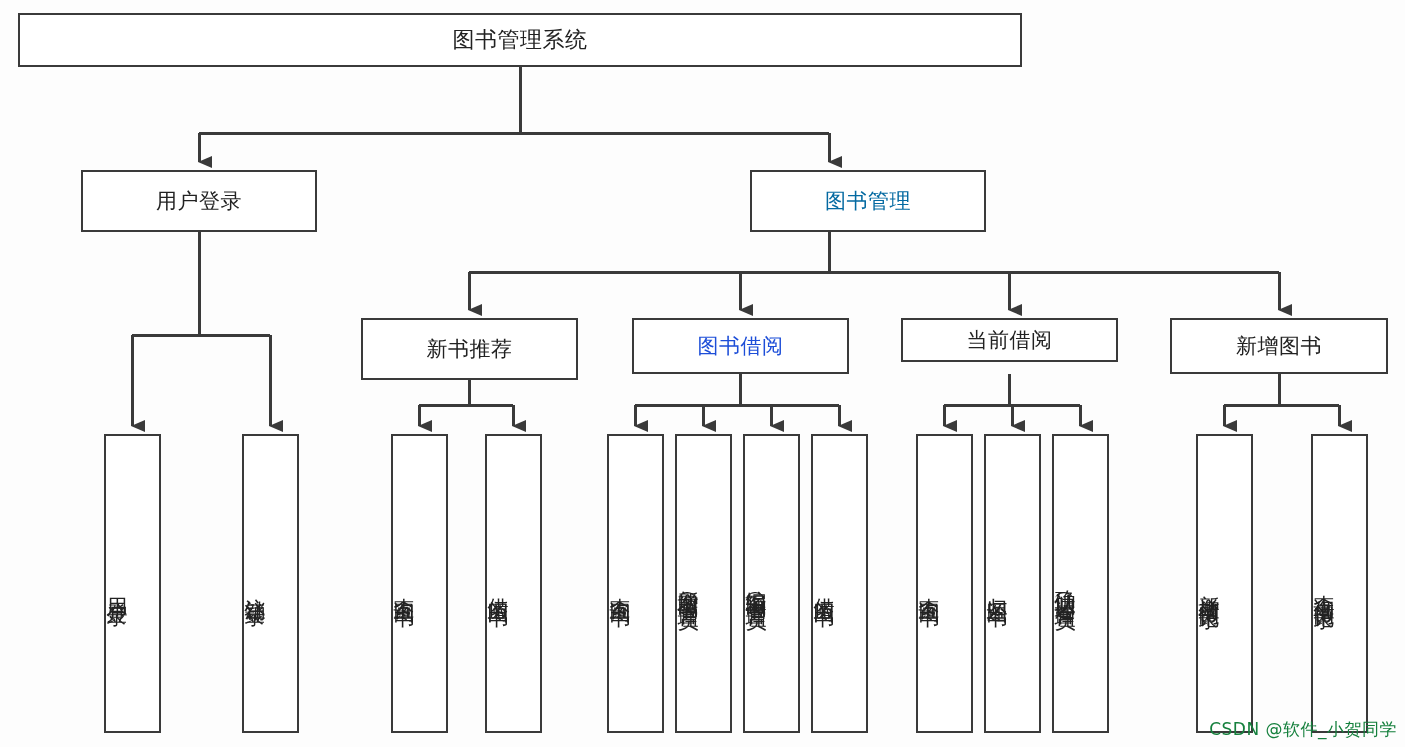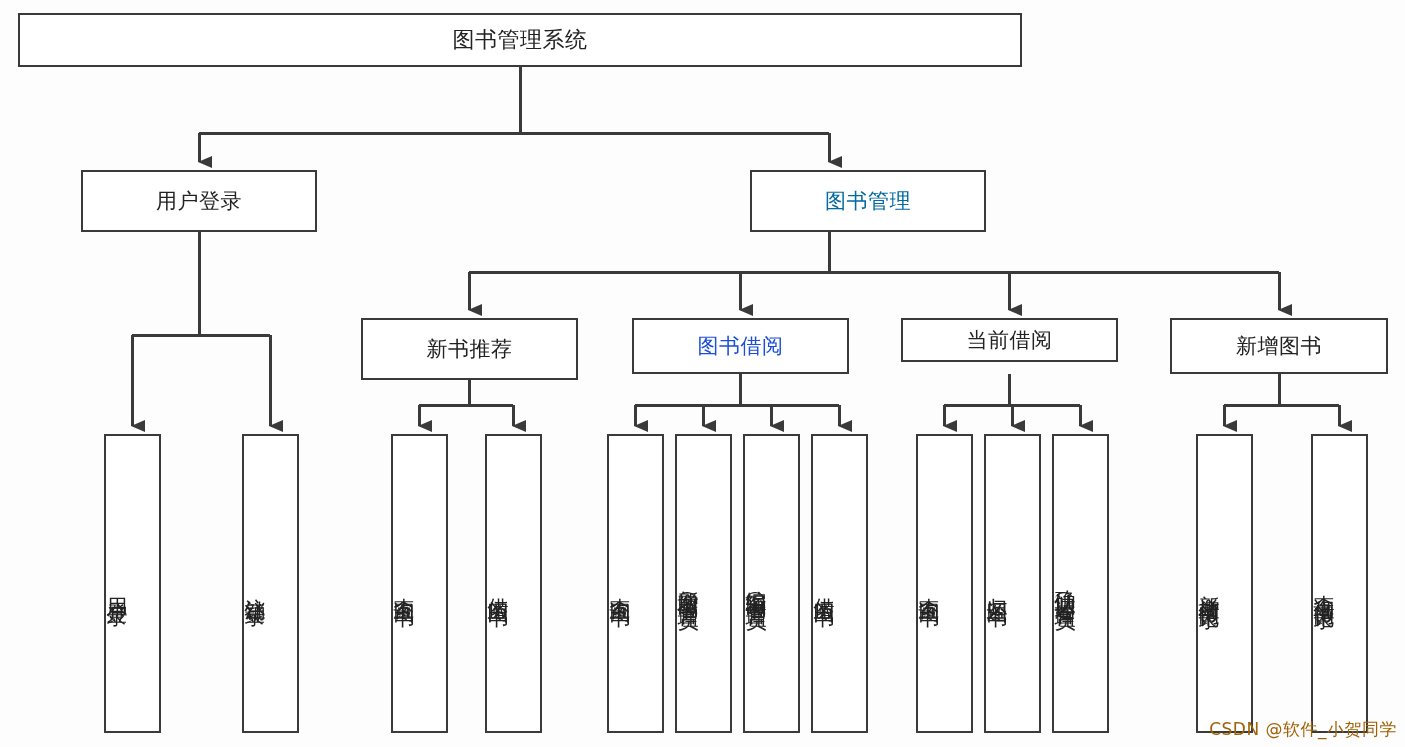--- a/index.html
+++ b/index.html
@@ -191,15 +191,15 @@
   <div class="node v" style="left: 1052px; top: 434px; width: 57px; height: 299px; background: rgb(255, 255, 255); border-color: rgb(58, 58, 58); color: rgb(34, 34, 34);">
     <span class="label">确认归还（管理员）</span>
   </div>
   <div class="node v" style="left: 1196px; top: 434px; width: 57px; height: 299px; background: rgb(255, 255, 255); border-color: rgb(58, 58, 58); color: rgb(34, 34, 34);">
     <span class="label">新增借阅记录</span>
   </div>
   <div class="node v" style="left: 1311px; top: 434px; width: 57px; height: 299px; background: rgb(255, 255, 255); border-color: rgb(58, 58, 58); color: rgb(34, 34, 34);">
     <span class="label">查询借阅记录</span>
   </div>
 
-  <div id="watermark" style="color: #a16207; margin-left: 36px;">CSDN @软件_小贺同学</div>
+  <div id="watermark" style="color: #15803d; margin-left: 36px;">CSDN @软件_小贺同学</div>
 
 </div>
 
 </body></html>

